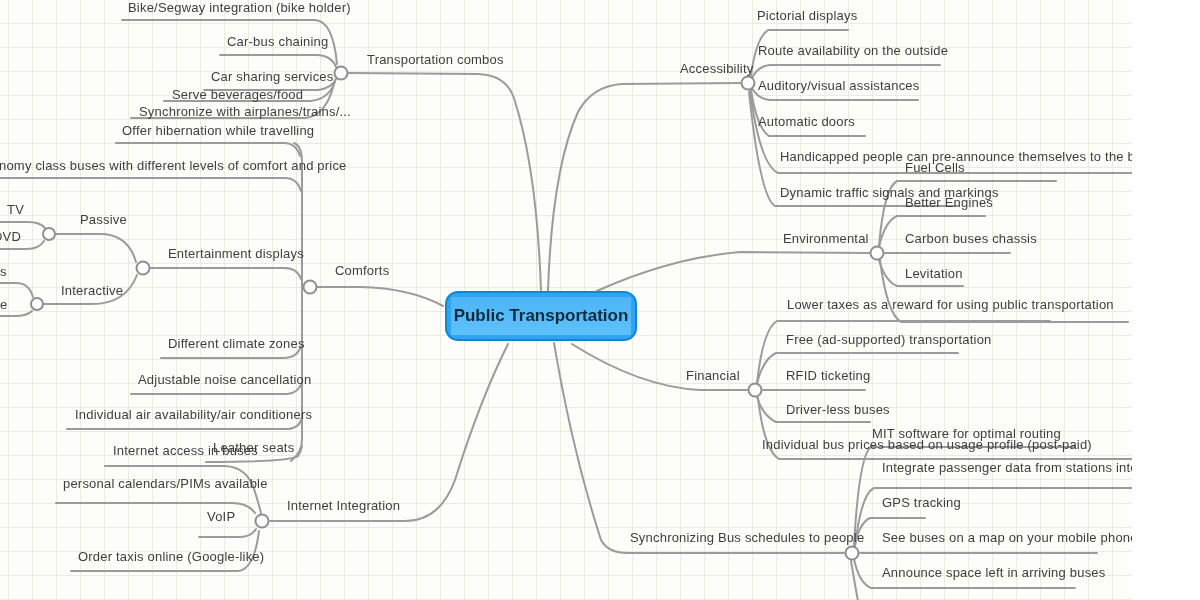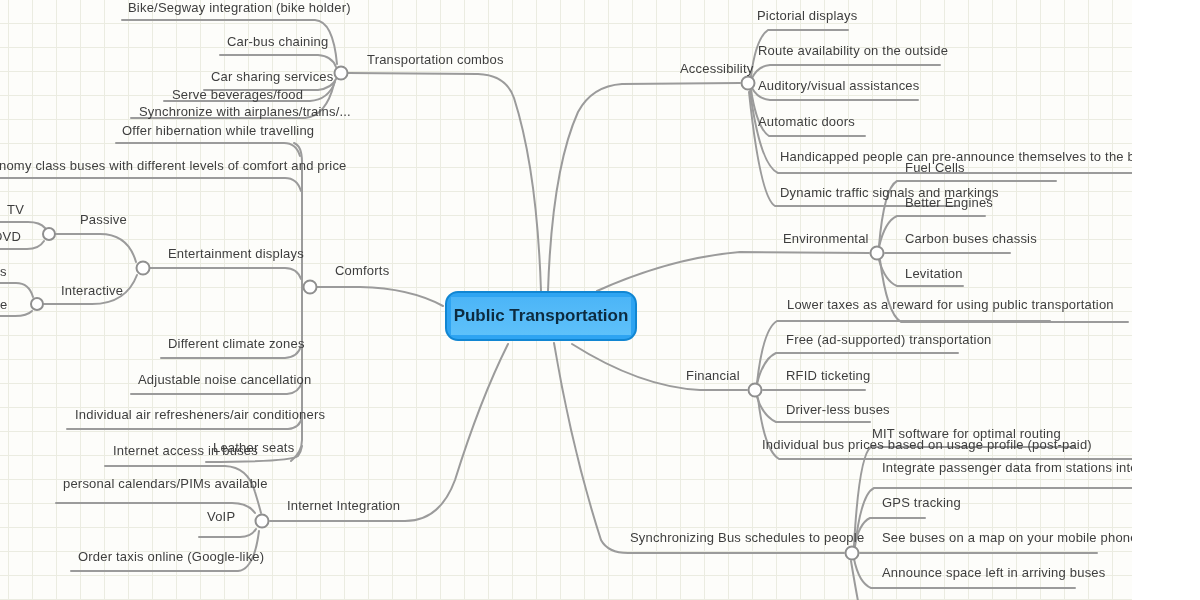--- a/index.html
+++ b/index.html
@@ -134,21 +134,21 @@
   <div class="lbl" style="left:7px;top:202px">TV</div>
   <div class="lbl" style="left:80px;top:212px">Passive</div>
   <div class="lbl" style="left:-7px;top:229px">DVD</div>
   <div class="lbl" style="left:0px;top:264px">s</div>
   <div class="lbl" style="left:61px;top:283px">Interactive</div>
   <div class="lbl" style="left:0px;top:297px">e</div>
   <div class="lbl" style="left:168px;top:246px">Entertainment displays</div>
   <div class="lbl" style="left:335px;top:263px">Comforts</div>
   <div class="lbl" style="left:168px;top:336px">Different climate zones</div>
   <div class="lbl" style="left:138px;top:372px">Adjustable noise cancellation</div>
-  <div class="lbl" style="left:75px;top:407px">Individual air refresheners/air conditioners</div>
+  <div class="lbl" style="left:75px;top:407px">Individual air availability/air conditioners</div>
   <div class="lbl" style="left:113px;top:443px">Internet access in buses</div>
   <div class="lbl" style="left:213px;top:440px">Leather seats</div>
   <div class="lbl" style="left:63px;top:476px">personal calendars/PIMs available</div>
   <div class="lbl" style="left:207px;top:509px">VoIP</div>
   <div class="lbl" style="left:78px;top:549px">Order taxis online (Google-like)</div>
   <div class="lbl" style="left:287px;top:498px">Internet Integration</div>
   <div class="lbl" style="left:367px;top:52px">Transportation combos</div>
   <div class="lbl" style="left:680px;top:61px">Accessibility</div>
   <div class="lbl" style="left:757px;top:8px">Pictorial displays</div>
   <div class="lbl" style="left:758px;top:43px">Route availability on the outside</div>

